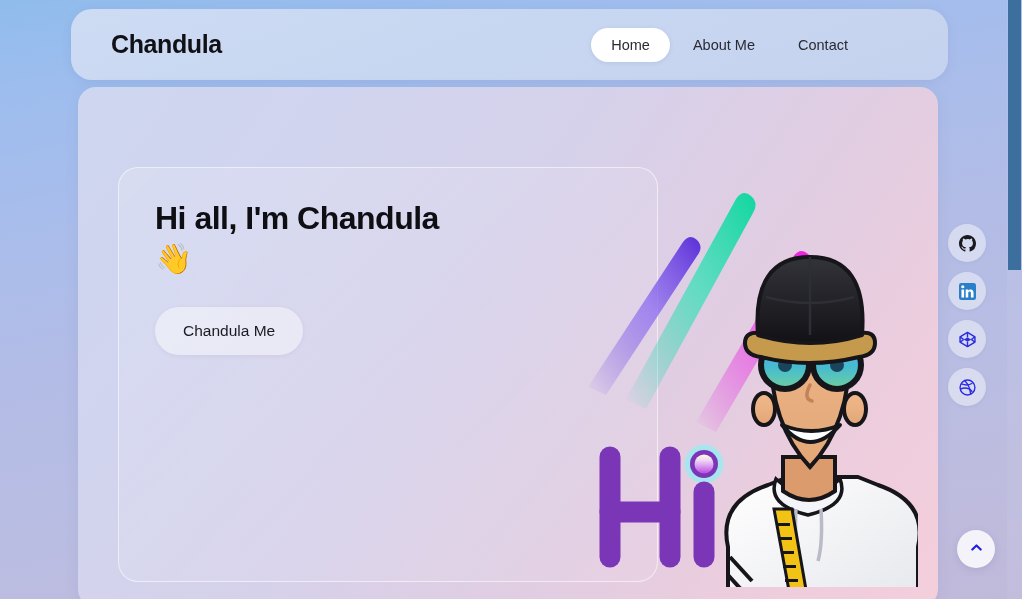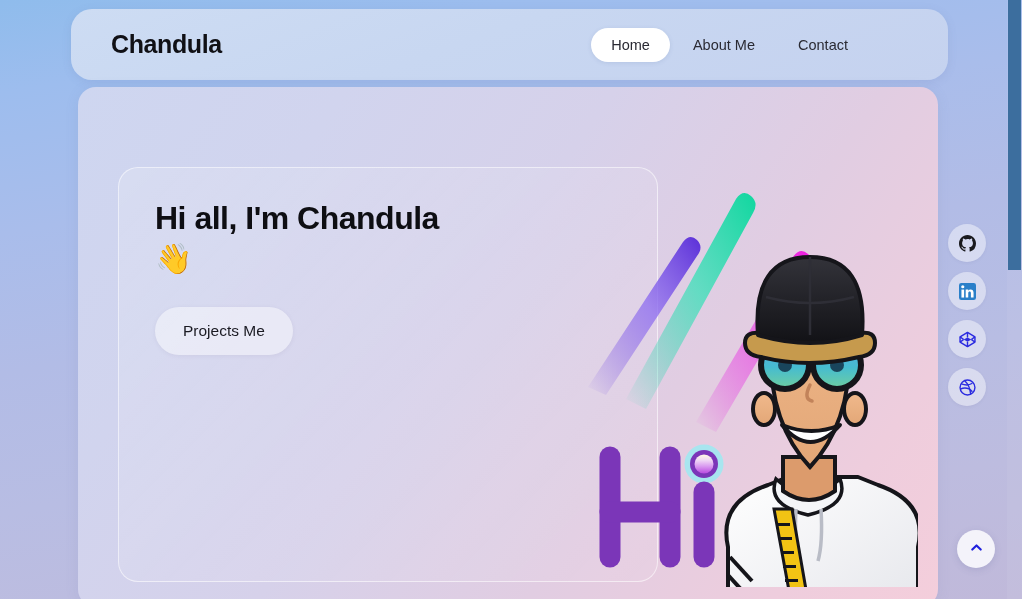--- a/index.html
+++ b/index.html
@@ -225,21 +225,21 @@
   </nav>
 </div>
 
 <div class="main-panel">
 
   <div class="hero-card">
     <h1 class="hero-title">
       <span>Hi all, I'm Chandula</span>
       <span class="wave-emoji">👋</span>
     </h1>
-    <button class="contact-btn">Projects Me</button>
+    <button class="contact-btn">Chandula Me</button>
   </div>
 
   <div class="illustration">
     <svg viewBox="0 0 340 450" xmlns="http://www.w3.org/2000/svg">
       <defs>
         <linearGradient id="cometA" x1="0" y1="1" x2="1" y2="0">
           <stop offset="0%" stop-color="#6a3fe0" stop-opacity="0"></stop>
           <stop offset="55%" stop-color="#8d6cf0" stop-opacity="0.75"></stop>
           <stop offset="100%" stop-color="#5b2fd8" stop-opacity="1"></stop>
         </linearGradient>

